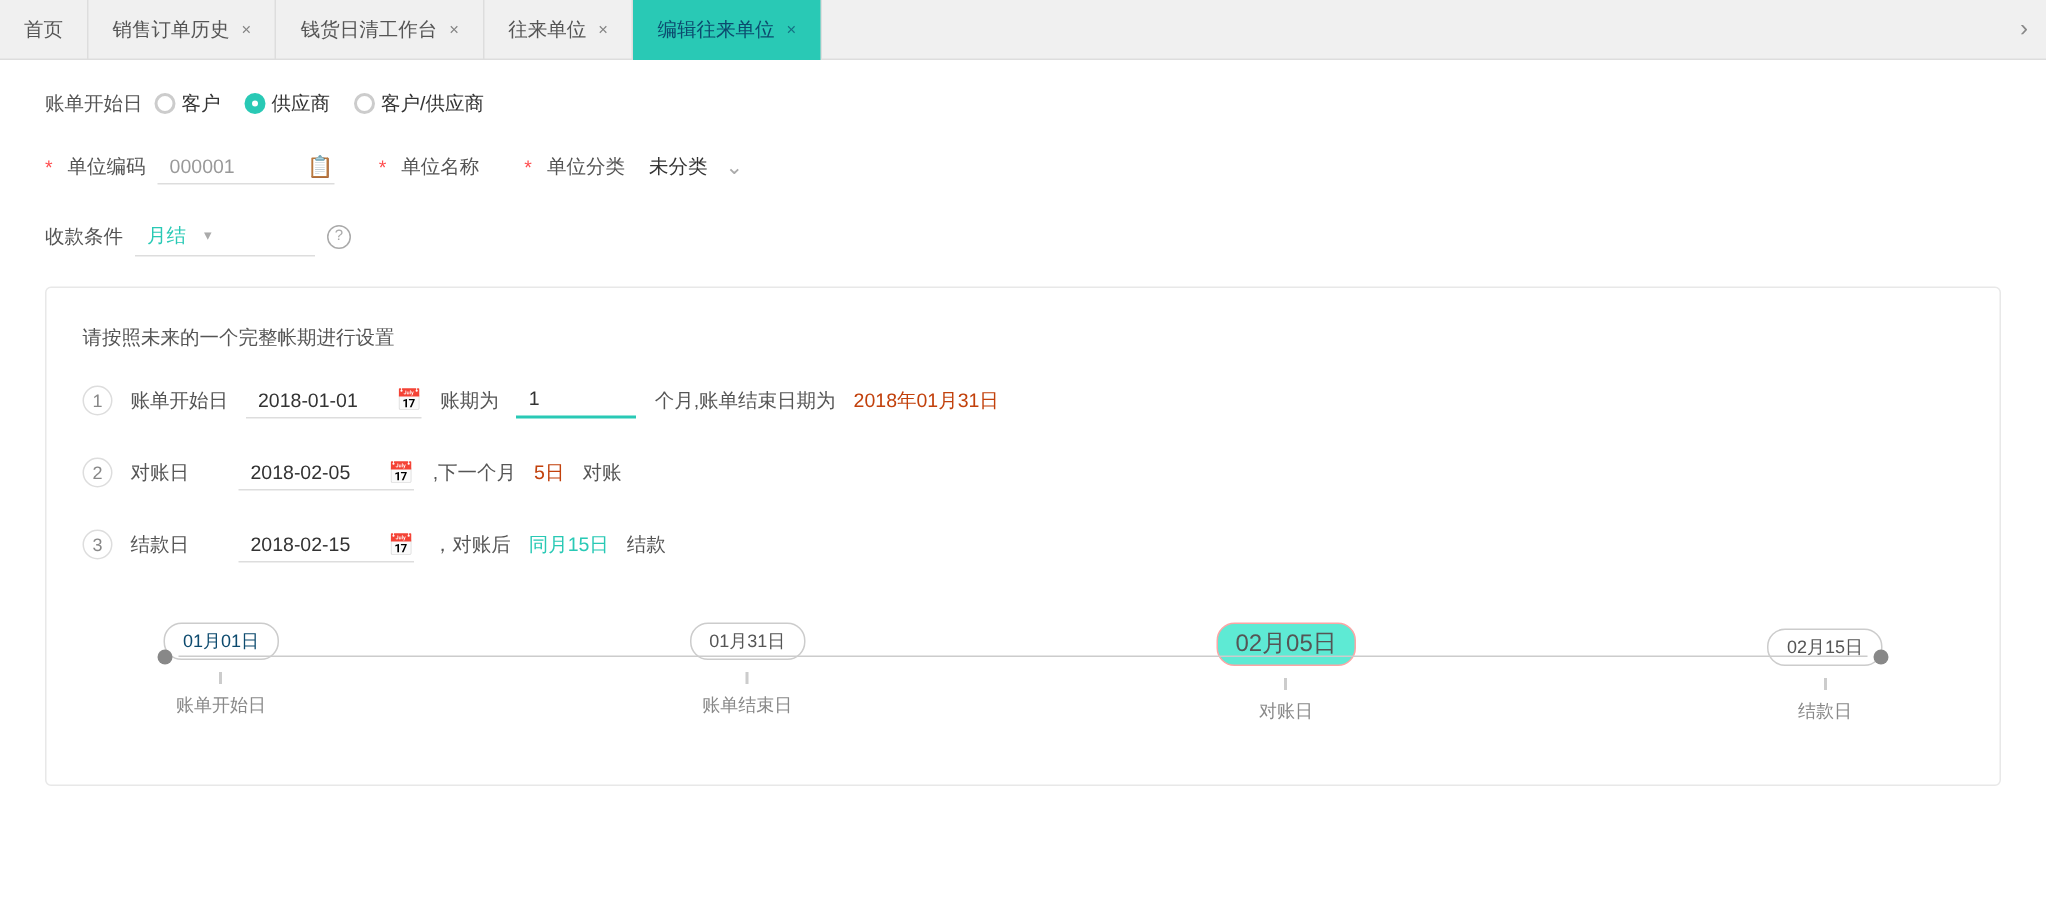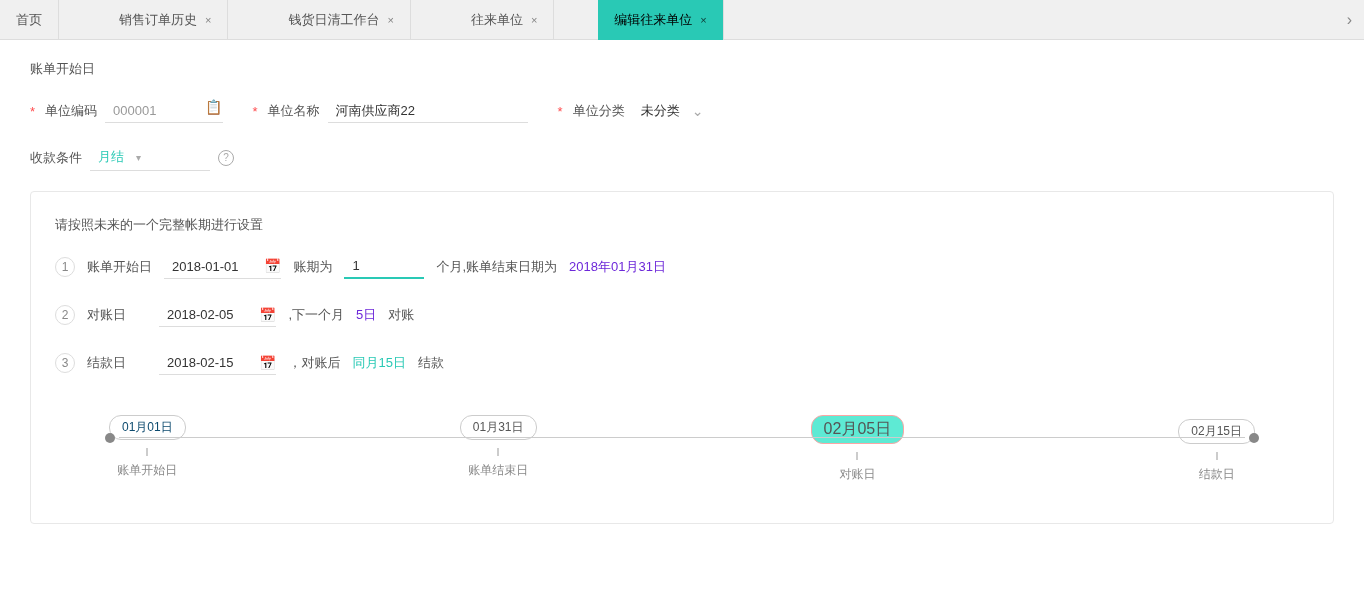--- a/index.html
+++ b/index.html
@@ -5,37 +5,36 @@
     * { box-sizing: border-box; margin: 0; padding: 0; }
     body { font-family: 'Microsoft YaHei', Arial, sans-serif; font-size: 13px; background: #f5f5f5; color: #333; }
 
     
     .tabs-bar {
       display: flex;
       align-items: center;
       background: #f0f0f0;
       border-bottom: 1px solid #ddd;
       height: 40px;
-      gap: 44px;
     }
     .tab-item {
       display: flex;
       align-items: center;
       padding: 0 16px;
       height: 40px;
       cursor: pointer;
       font-size: 13px;
       color: #555;
       border-right: 1px solid #ddd;
       position: relative;
       white-space: nowrap;
     }
     .tab-item.active {
       background: #29c9b5;
-      color: #000000;
+      color: #0c4a6e;
     }
     .tab-close {
       margin-left: 8px;
       font-size: 11px;
       opacity: 0.7;
       cursor: pointer;
     }
     .tabs-arrow {
       margin-left: auto;
       padding: 0 12px;
@@ -101,20 +100,21 @@
       height: 4px;
       border-radius: 50%;
       background: #fff;
       position: absolute;
       top: 50%;
       left: 50%;
       transform: translate(-50%, -50%);
     }
     .input-with-icon {
       display: flex;
+      align-items: center;
       border-bottom: 1px solid #ddd;
     }
     .input-with-icon input {
       border: none;
       outline: none;
       padding: 4px 8px;
       font-size: 13px;
       color: #999;
       background: transparent;
       width: 120px;
@@ -223,21 +223,21 @@
       padding: 4px 8px;
       font-size: 13px;
       color: #333;
       background: transparent;
       width: 100px;
     }
     .period-desc {
       color: #555;
       font-size: 13px;
     }
-    .highlight-orange { color: #6d28d9; }
+    .highlight-orange { color: #c2410c; }
     .highlight-teal { color: #29c9b5; }
     .period-months-input {
       border: none;
       border-bottom: 2px solid #29c9b5;
       outline: none;
       padding: 4px 8px;
       font-size: 13px;
       color: #333;
       width: 80px;
       text-align: left;
@@ -278,36 +278,49 @@
     <span class="tab-close">×</span>
   </div>
   <div class="tabs-arrow">›</div>
 </div>
 
 <div class="main-content">
 
   <div class="form-row">
     <div class="form-group">
       <span class="form-label">账单开始日</span>
+      <div class="radio-group">
+        <label class="radio-item">
+          <span class="radio-circle"></span>
+          <span>客户</span>
+        </label>
+        <label class="radio-item">
+          <span class="radio-circle checked"></span>
+          <span>供应商</span>
+        </label>
+        <label class="radio-item">
+          <span class="radio-circle"></span>
+          <span>客户/供应商</span>
+        </label>
+      </div>
     </div>
   </div>
 
   <div class="form-row">
     <div class="form-group">
       <span class="required-star">*</span>
       <span class="form-label">单位编码</span>
       <div class="input-with-icon">
         <input type="text" class="" value="000001" style="border: none; outline: none; padding: 4px 8px; font-size: 13px; color: rgb(153, 153, 153); background: transparent; width: 100px;">
         <span class="calendar-icon">📋</span>
       </div>
     </div>
     <div class="form-group">
       <span class="required-star">*</span>
       <span class="form-label">单位名称</span>
-      <input type="text" class="unit-name-input" value="河南供应商22" style="">
     </div>
     <div class="form-group">
       <span class="required-star">*</span>
       <span class="form-label">单位分类</span>
       <div class="category-select">
         <span class="category-text">未分类</span>
         <span class="chevron-down">⌄</span>
       </div>
     </div>
   </div>

